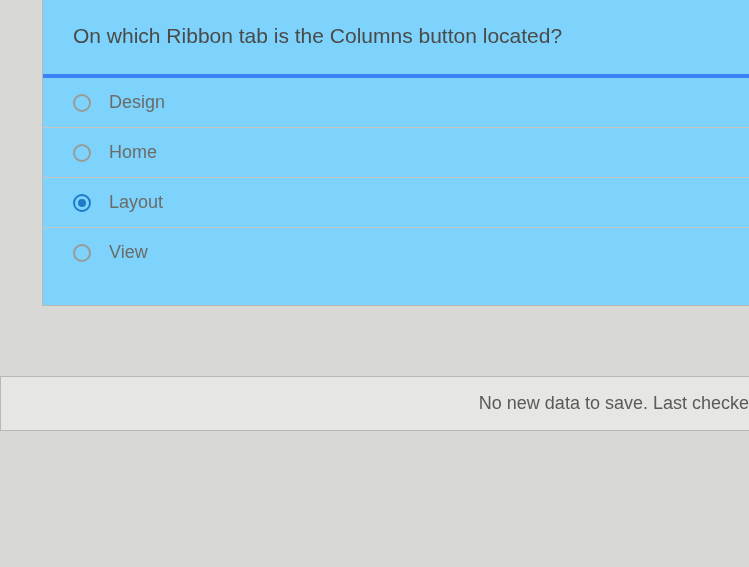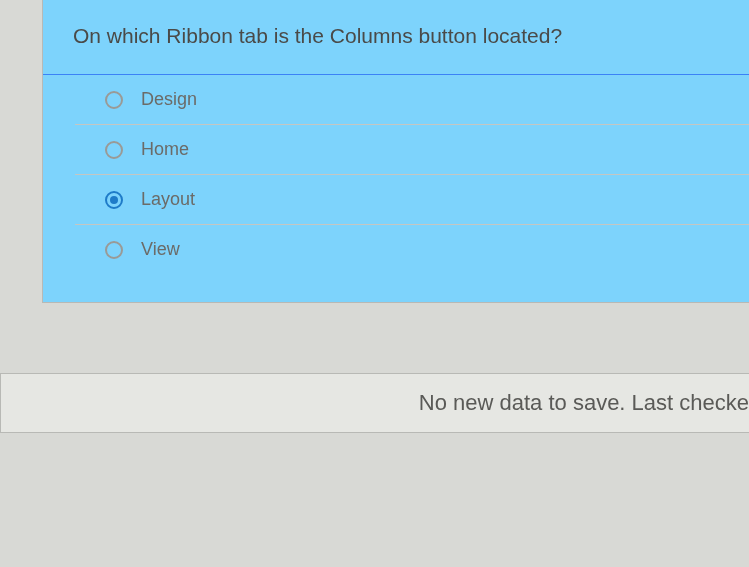--- a/index.html
+++ b/index.html
@@ -23,22 +23,21 @@
       border-right: none;
       padding: 0;
     }
     .question-text {
       padding: 24px 30px 26px 30px;
       font-size: 21px;
       color: #4a4a48;
       font-weight: 400;
     }
     .options-container {
-      border-top: 1px solid #3b82f6;
-      padding-left: 32px;
+      border-top: 4px solid #3b82f6;
     }
     .option-row {
       display: flex;
       align-items: center;
       padding: 14px 30px;
       border-bottom: 1px solid #c5c6c2;
       cursor: pointer;
     }
     .option-row:last-child {
       border-bottom: none;
@@ -77,21 +76,21 @@
     .status-bar {
       background: #e6e7e3;
       border: 1px solid #b8b9b5;
       border-right: none;
       margin-top: 70px;
       margin-left: 0;
       padding: 16px 0 16px 0;
       text-align: right;
     }
     .status-text {
-      font-size: 22px;
+      font-size: 18px;
       color: #5a5a57;
       padding-right: 0;
       white-space: nowrap;
     }
   </style>
 </head>
 <body>
 
 <div class="question-card">
   <div class="question-text">On which Ribbon tab is the Columns button located?</div>

